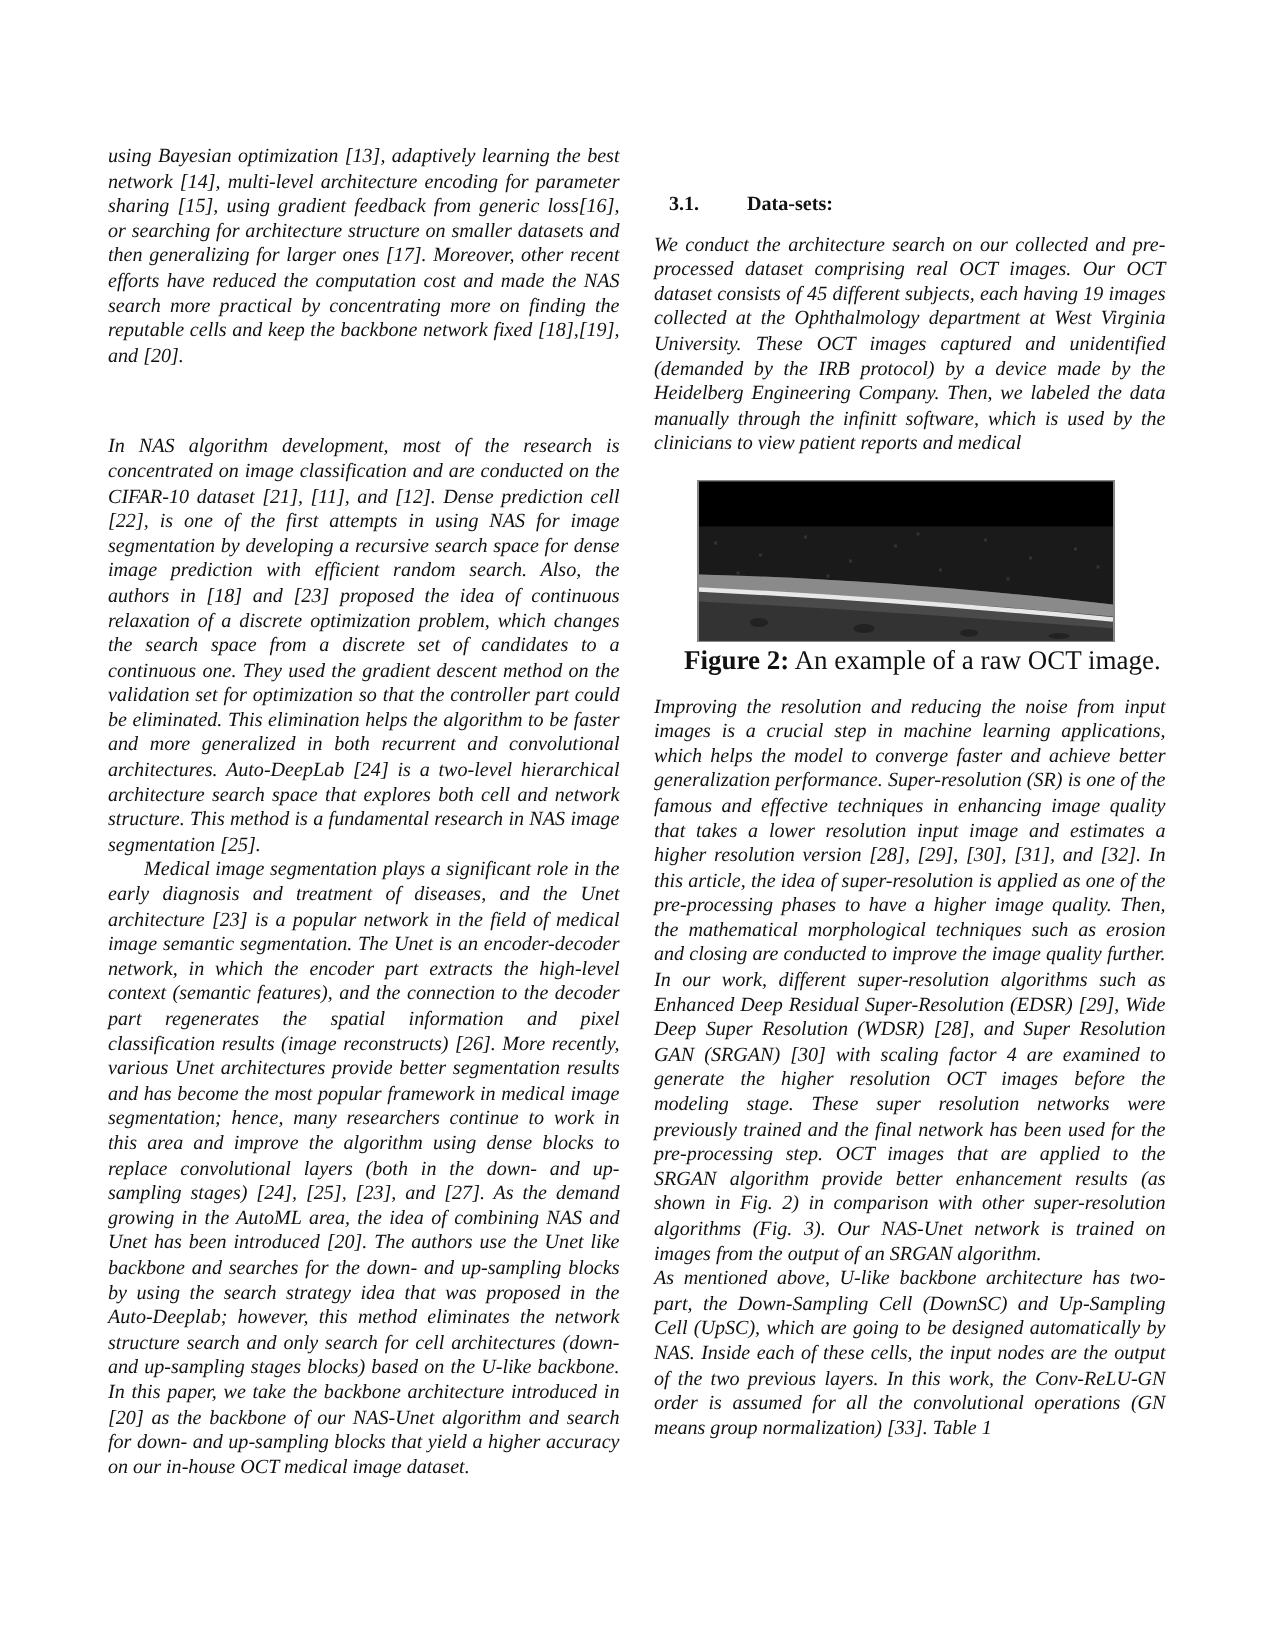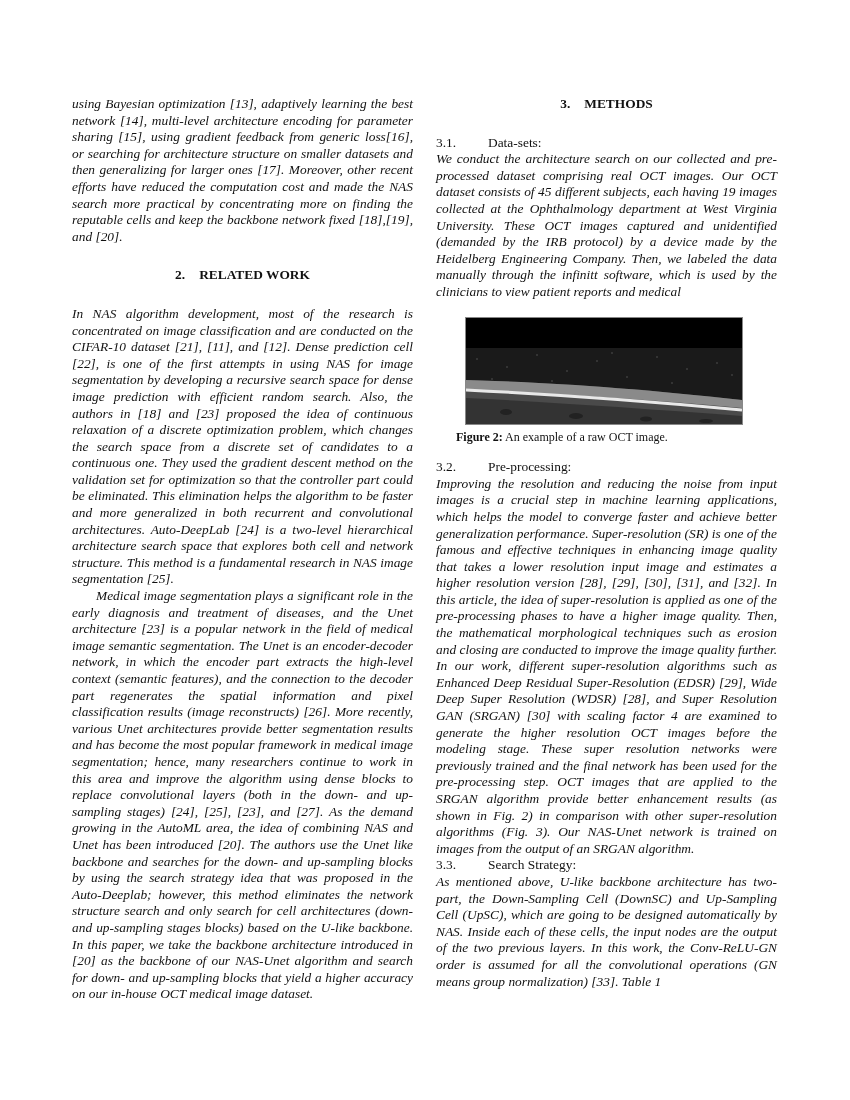--- a/index.html
+++ b/index.html
@@ -5,48 +5,42 @@
   html, body { margin: 0; padding: 0; background: #ffffff; }
   body { width: 850px; height: 1100px; position: relative; overflow: hidden;
          font-family: "Liberation Serif", serif; color: #111; }
   .col { position: absolute; top: 96px; width: 341px; font-size: 13.4px; line-height: 16.6px; }
   .col.left { left: 72px; }
   .col.right { left: 436px; }
   p { margin: 0; text-align: justify; font-style: italic; }
   p.indent { text-indent: 24px; }
   .sec-title { text-align: center; font-weight: bold; font-size: 13.4px; margin: 0; }
   .sec-title .num { margin-right: 14px; }
-  .subsec { font-weight: normal; margin: 0; }
+  .subsec { font-weight: bold; margin: 10px; }
   .subsec .num { display: inline-block; width: 52px; }
   .figure { margin: 16px 0 0 0; text-align: left; }
   .oct { width: 276px; height: 106px; margin-left: 29px; position: relative; overflow: hidden;
          background: #000; border: 1px solid #888; }
-  .caption { margin: 4px 0 0 20px; font-size: 12px; }
+  .caption { margin: 4px 0 0 20px; font-size: 18px; }
   .caption b { font-weight: bold; }
   .gap-s { height: 14px; }
   .gap-m { height: 22px; }
 </style>
 </head>
 <body>
 
 <div class="col left">
   <p>using Bayesian optimization [13],  adaptively learning the best network [14], multi-level architecture encoding for parameter sharing [15], using gradient feedback from generic loss[16], or searching for architecture structure on smaller datasets and then generalizing for larger ones [17]. Moreover, other recent efforts have reduced the computation cost and made the NAS search more practical by concentrating more on finding the reputable cells and keep the backbone network fixed [18],[19], and [20].</p>
   <div class="gap-m"></div>
-  <h2 class="sec-title">
-    <span class="num">2.</span><span>RELATED WORK</span>
-  </h2>
   <div class="gap-m"></div>
   <p>In NAS algorithm development, most of the research is concentrated on image classification and are conducted on the CIFAR-10 dataset [21], [11], and [12]. Dense prediction cell [22], is one of the first attempts in using NAS for image segmentation by developing a recursive search space for dense image prediction with efficient random search. Also, the authors in [18] and [23] proposed the idea of continuous relaxation of a discrete optimization problem, which changes the search space from a discrete set of candidates to a continuous one. They used the gradient descent method on the validation set for optimization so that the controller part could be eliminated. This elimination helps the algorithm to be faster and more generalized in both recurrent and convolutional architectures. Auto-DeepLab [24] is a two-level hierarchical architecture search space that explores both cell and network structure. This method is a fundamental research in NAS image segmentation [25].</p>
   <p class="indent">Medical image segmentation plays a significant role in the early diagnosis and treatment of diseases, and the Unet architecture [23] is a popular network in the field of medical image semantic segmentation. The Unet is an encoder-decoder network, in which the encoder part extracts the high-level context (semantic features), and the connection to the decoder part regenerates the spatial information and pixel classification results (image reconstructs) [26]. More recently, various Unet architectures provide better segmentation results and has become the most popular framework in medical image segmentation; hence, many researchers continue to work in this area and improve the algorithm using dense blocks to replace convolutional layers (both in the down- and up-sampling stages) [24], [25],  [23], and [27]. As the demand growing in the AutoML area, the idea of combining NAS and Unet has been introduced [20]. The authors use the Unet like backbone and searches for the down- and up-sampling blocks by using the search strategy idea that was proposed in the Auto-Deeplab; however, this method eliminates the network structure search and only search for cell architectures (down- and up-sampling stages blocks) based on the U-like backbone. In this paper, we take the backbone architecture introduced in [20] as the backbone of our NAS-Unet algorithm and search for down- and up-sampling blocks that yield a higher accuracy on our in-house OCT medical image dataset.</p>
 </div>
 
 <div class="col right">
-  <h2 class="sec-title">
-    <span class="num">3.</span><span>METHODS</span>
-  </h2>
   <div class="gap-m"></div>
   <div class="subsec">
     <span class="num">3.1.</span><span>Data-sets:</span>
   </div>
   <p>We conduct the architecture search on our collected and pre-processed dataset comprising real OCT images. Our OCT dataset consists of 45 different subjects, each having 19 images collected at the Ophthalmology department at West Virginia University. These OCT images captured and unidentified (demanded by the IRB protocol) by a device made by the Heidelberg Engineering Company. Then, we labeled the data manually through the infinitt software, which is used by the clinicians to view patient reports and medical</p>
 
   <div class="figure">
     <div class="oct">
       <svg width="276" height="106" viewBox="0 0 276 106" style="position:absolute;left:0;top:0">
         <rect x="0" y="0" width="276" height="106" fill="#000"></rect>
@@ -78,22 +72,16 @@
             <ellipse cx="240" cy="103" rx="7" ry="2"></ellipse>
         </g>
       </svg>
     </div>
     <div class="caption">
       <b>Figure 2:</b><span> An example of a raw OCT image.</span>
     </div>
   </div>
   <div class="gap-s"></div>
 
-  <div class="subsec">
-    <span class="num">3.2.</span><span>Pre-processing:</span>
-  </div>
   <p>Improving the resolution and reducing the noise from input images is a crucial step in machine learning applications, which helps the model to converge faster and achieve better generalization performance. Super-resolution (SR) is one of the famous and effective techniques in enhancing image quality that takes a lower resolution input image and estimates a higher resolution version [28], [29], [30], [31], and [32]. In this article, the idea of super-resolution is applied as one of the pre-processing phases to have a higher image quality. Then, the mathematical morphological techniques such as erosion and closing are conducted to improve the image quality further. In our work, different super-resolution algorithms such as Enhanced Deep Residual Super-Resolution (EDSR) [29], Wide Deep Super Resolution (WDSR) [28], and Super Resolution GAN (SRGAN) [30] with scaling factor 4 are examined to generate the higher resolution OCT images before the modeling stage. These super resolution networks were previously trained and the final network has been used for the pre-processing step. OCT images that are applied to the SRGAN algorithm provide better enhancement results (as shown in Fig. 2) in comparison with other super-resolution algorithms (Fig. 3). Our NAS-Unet network is trained on images from the output of an SRGAN algorithm.</p>
 
-  <div class="subsec">
-    <span class="num">3.3.</span><span>Search Strategy:</span>
-  </div>
   <p>As mentioned above, U-like backbone architecture has two-part, the Down-Sampling Cell (DownSC) and Up-Sampling Cell (UpSC), which are going to be designed automatically by NAS. Inside each of these cells, the input nodes are the output of the two previous layers. In this work, the Conv-ReLU-GN order is assumed for all the convolutional operations (GN means group normalization) [33]. Table 1</p>
 </div>
 
 </body></html>

